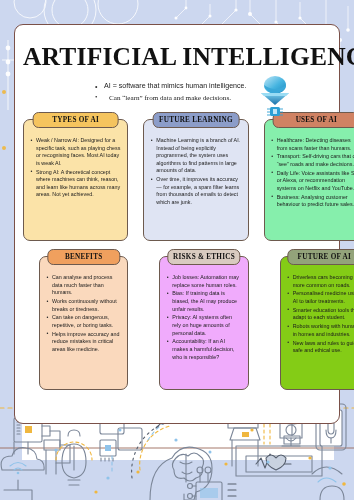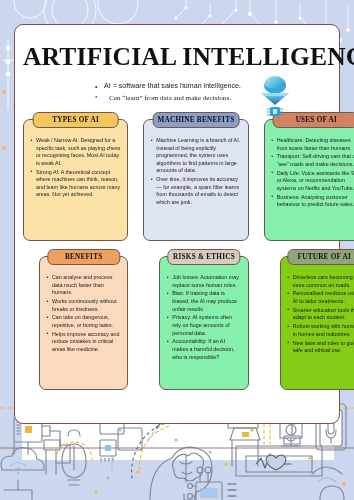--- a/index.html
+++ b/index.html
@@ -342,21 +342,21 @@
       <circle cx="120" cy="430" r="1.5"></circle>
     </g>
   </g>
 </svg>
 
 <div class="poster">
 
   <h1 class="poster-title">ARTIFICIAL INTELLIGENCE</h1>
 
   <ul class="intro">
-    <li>AI = software that sales human intelligence.</li>
+    <li>AI = software that mimics human intelligence.</li>
     <li class="indent">Can “learn” from data and make decisions.</li>
   </ul>
 
   <svg class="hero-icon" viewBox="0 0 40 46" xmlns="http://www.w3.org/2000/svg">
     <defs>
       <linearGradient id="cg" x1="0" y1="0" x2="1" y2="1">
         <stop offset="0%" stop-color="#bfe6f7"></stop>
         <stop offset="55%" stop-color="#45b4e0"></stop>
         <stop offset="100%" stop-color="#1d86bd"></stop>
       </linearGradient>
@@ -383,21 +383,21 @@
         <span class="card-title">TYPES OF AI</span>
       </div>
       <ul>
         <li>Weak / Narrow AI: Designed for a specific task, such as playing chess or recognising faces. Most AI today is weak AI.</li>
         <li>Strong AI: A theoretical concept where machines can think, reason, and learn like humans across many areas. Not yet achieved.</li>
       </ul>
     </div>
 
     <div class="card" style="background:#dfe4f3">
       <div class="card-tab" style="background:#8c9dc9">
-        <span class="card-title">MACHINE BENEFITS</span>
+        <span class="card-title">FUTURE LEARNING</span>
       </div>
       <ul>
         <li>Machine Learning is a branch of AI. Instead of being explicitly programmed, the system uses algorithms to find patterns in large amounts of data.</li>
         <li>Over time, it improves its accuracy — for example, a spam filter learns from thousands of emails to detect which are junk.</li>
       </ul>
     </div>
 
     <div class="card" style="background:#86efac">
       <div class="card-tab" style="background:#d08263">
         <span class="card-title">USES OF AI</span>
@@ -415,21 +415,21 @@
         <span class="card-title">BENEFITS</span>
       </div>
       <ul>
         <li>Can analyse and process data much faster than humans.</li>
         <li>Works continuously without breaks or tiredness.</li>
         <li>Can take on dangerous, repetitive, or boring tasks.</li>
         <li>Helps improve accuracy and reduce mistakes in critical areas like medicine.</li>
       </ul>
     </div>
 
-    <div class="card row2" style="background:#86efac">
+    <div class="card row2" style="background:#f0abfc">
       <div class="card-tab" style="background:#d9cbc0">
         <span class="card-title">RISKS &amp; ETHICS</span>
       </div>
       <ul>
         <li>Job losses: Automation may replace some human roles.</li>
         <li>Bias: If training data is biased, the AI may produce unfair results.</li>
         <li>Privacy: AI systems often rely on huge amounts of personal data.</li>
         <li>Accountability: If an AI makes a harmful decision, who is responsible?</li>
       </ul>
     </div>

